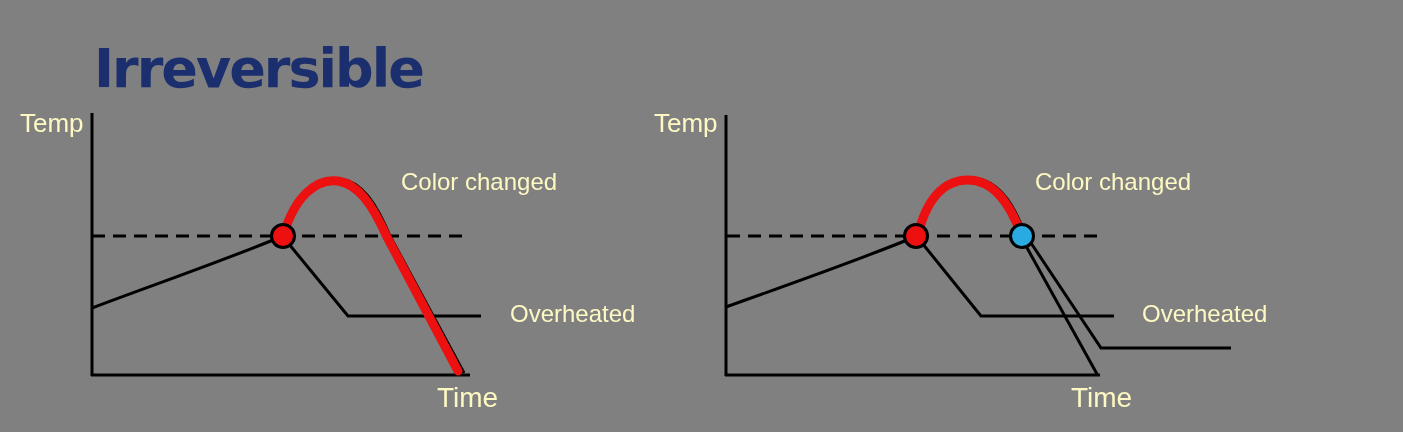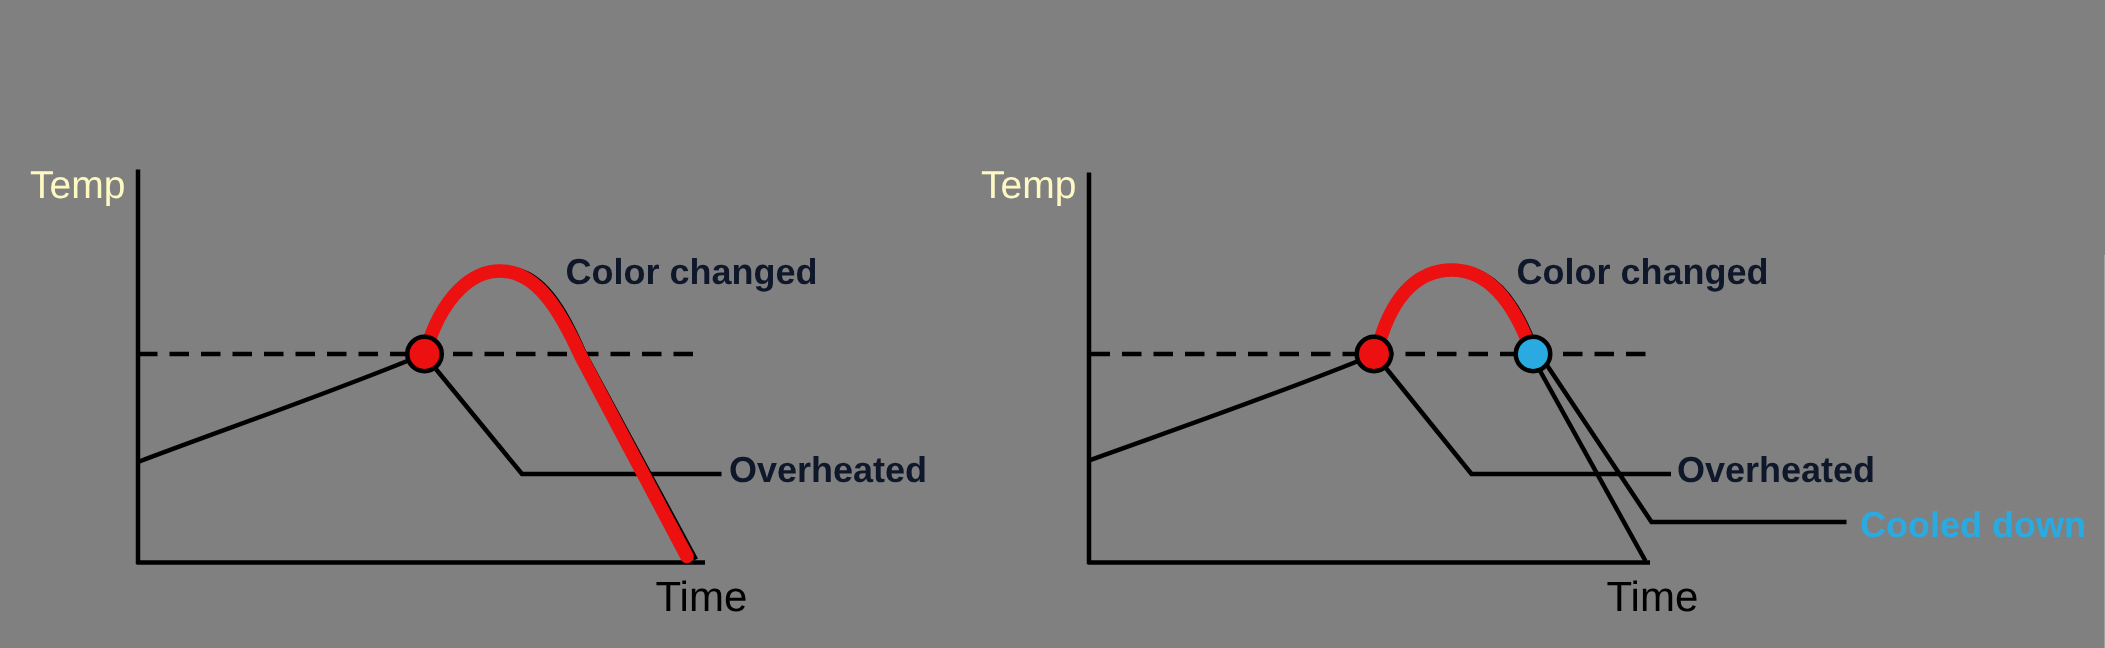--- a/index.html
+++ b/index.html
@@ -14,22 +14,22 @@
   .canvas svg { position: absolute; left: 0; top: 0; }
   .lbl { position: absolute; white-space: nowrap; line-height: 1; }
   .panel-title {
     font-family: "DejaVu Sans", sans-serif;
     font-weight: bold;
     font-size: 54px;
     letter-spacing: -2px;
     color: #1b2f6e;
   }
   .axis-label { font-size: 26px; color: #fef9c3; }
-  .time-label { font-size: 28px; color: #000000; }
-  .red-note  { font-weight: bold; font-size: 24px; color: #0f172a; }
+  .time-label { font-size: 28px; color: #fef9c3; }
+  .red-note  { font-weight: normal; font-size: 24px; color: #fef9c3; margin-left: 24px; }
   .cyan-note { font-weight: bold; font-size: 24px; color: #29abe2; }
 
   .t1 { left: 94px;  top: 42px; }
   .t2 { left: 734px; top: 50px; }
   .temp1 { left: 20px;  top: 110px; }
   .temp2 { left: 654px; top: 110px; }
   .time1 { left: 437px;  top: 384px; }
   .time2 { left: 1071px; top: 384px; }
   .cc1 { left: 377px;  top: 170px; }
   .cc2 { left: 1011px; top: 170px; }
@@ -63,24 +63,24 @@
       <path d="M918,238 L981,316 L1114,316"></path>
       <path d="M1026,246 L1097,374"></path>
       <path d="M1031,243 L1101,348 L1231,348"></path>
       <path d="M919,239 C928,198 946,178 970,178 C995,178 1013,200 1025,235"></path>
       <path d="M917,238 C926,199 944,180 968,180 C992,180 1009,201 1021,234" stroke="#ec1010" stroke-width="9" stroke-linecap="round"></path>
       <circle cx="916" cy="236" r="11.5" fill="#ec1010" stroke="#000000" stroke-width="3"></circle>
       <circle cx="1022" cy="236" r="11.5" fill="#29abe2" stroke="#000000" stroke-width="3"></circle>
     </g>
   </svg>
 
+  <div class="lbl panel-title t1">Irreversible</div>
   <div class="lbl axis-label temp1">Temp</div>
   <div class="lbl time-label time1">Time</div>
   <div class="lbl red-note cc1">Color changed</div>
   <div class="lbl red-note oh1">Overheated</div>
 
   <div class="lbl axis-label temp2">Temp</div>
   <div class="lbl time-label time2">Time</div>
   <div class="lbl red-note cc2">Color changed</div>
   <div class="lbl red-note oh2">Overheated</div>
-  <div class="lbl cyan-note cd2">Cooled down</div>
 
 </div>
 
 </body></html>

